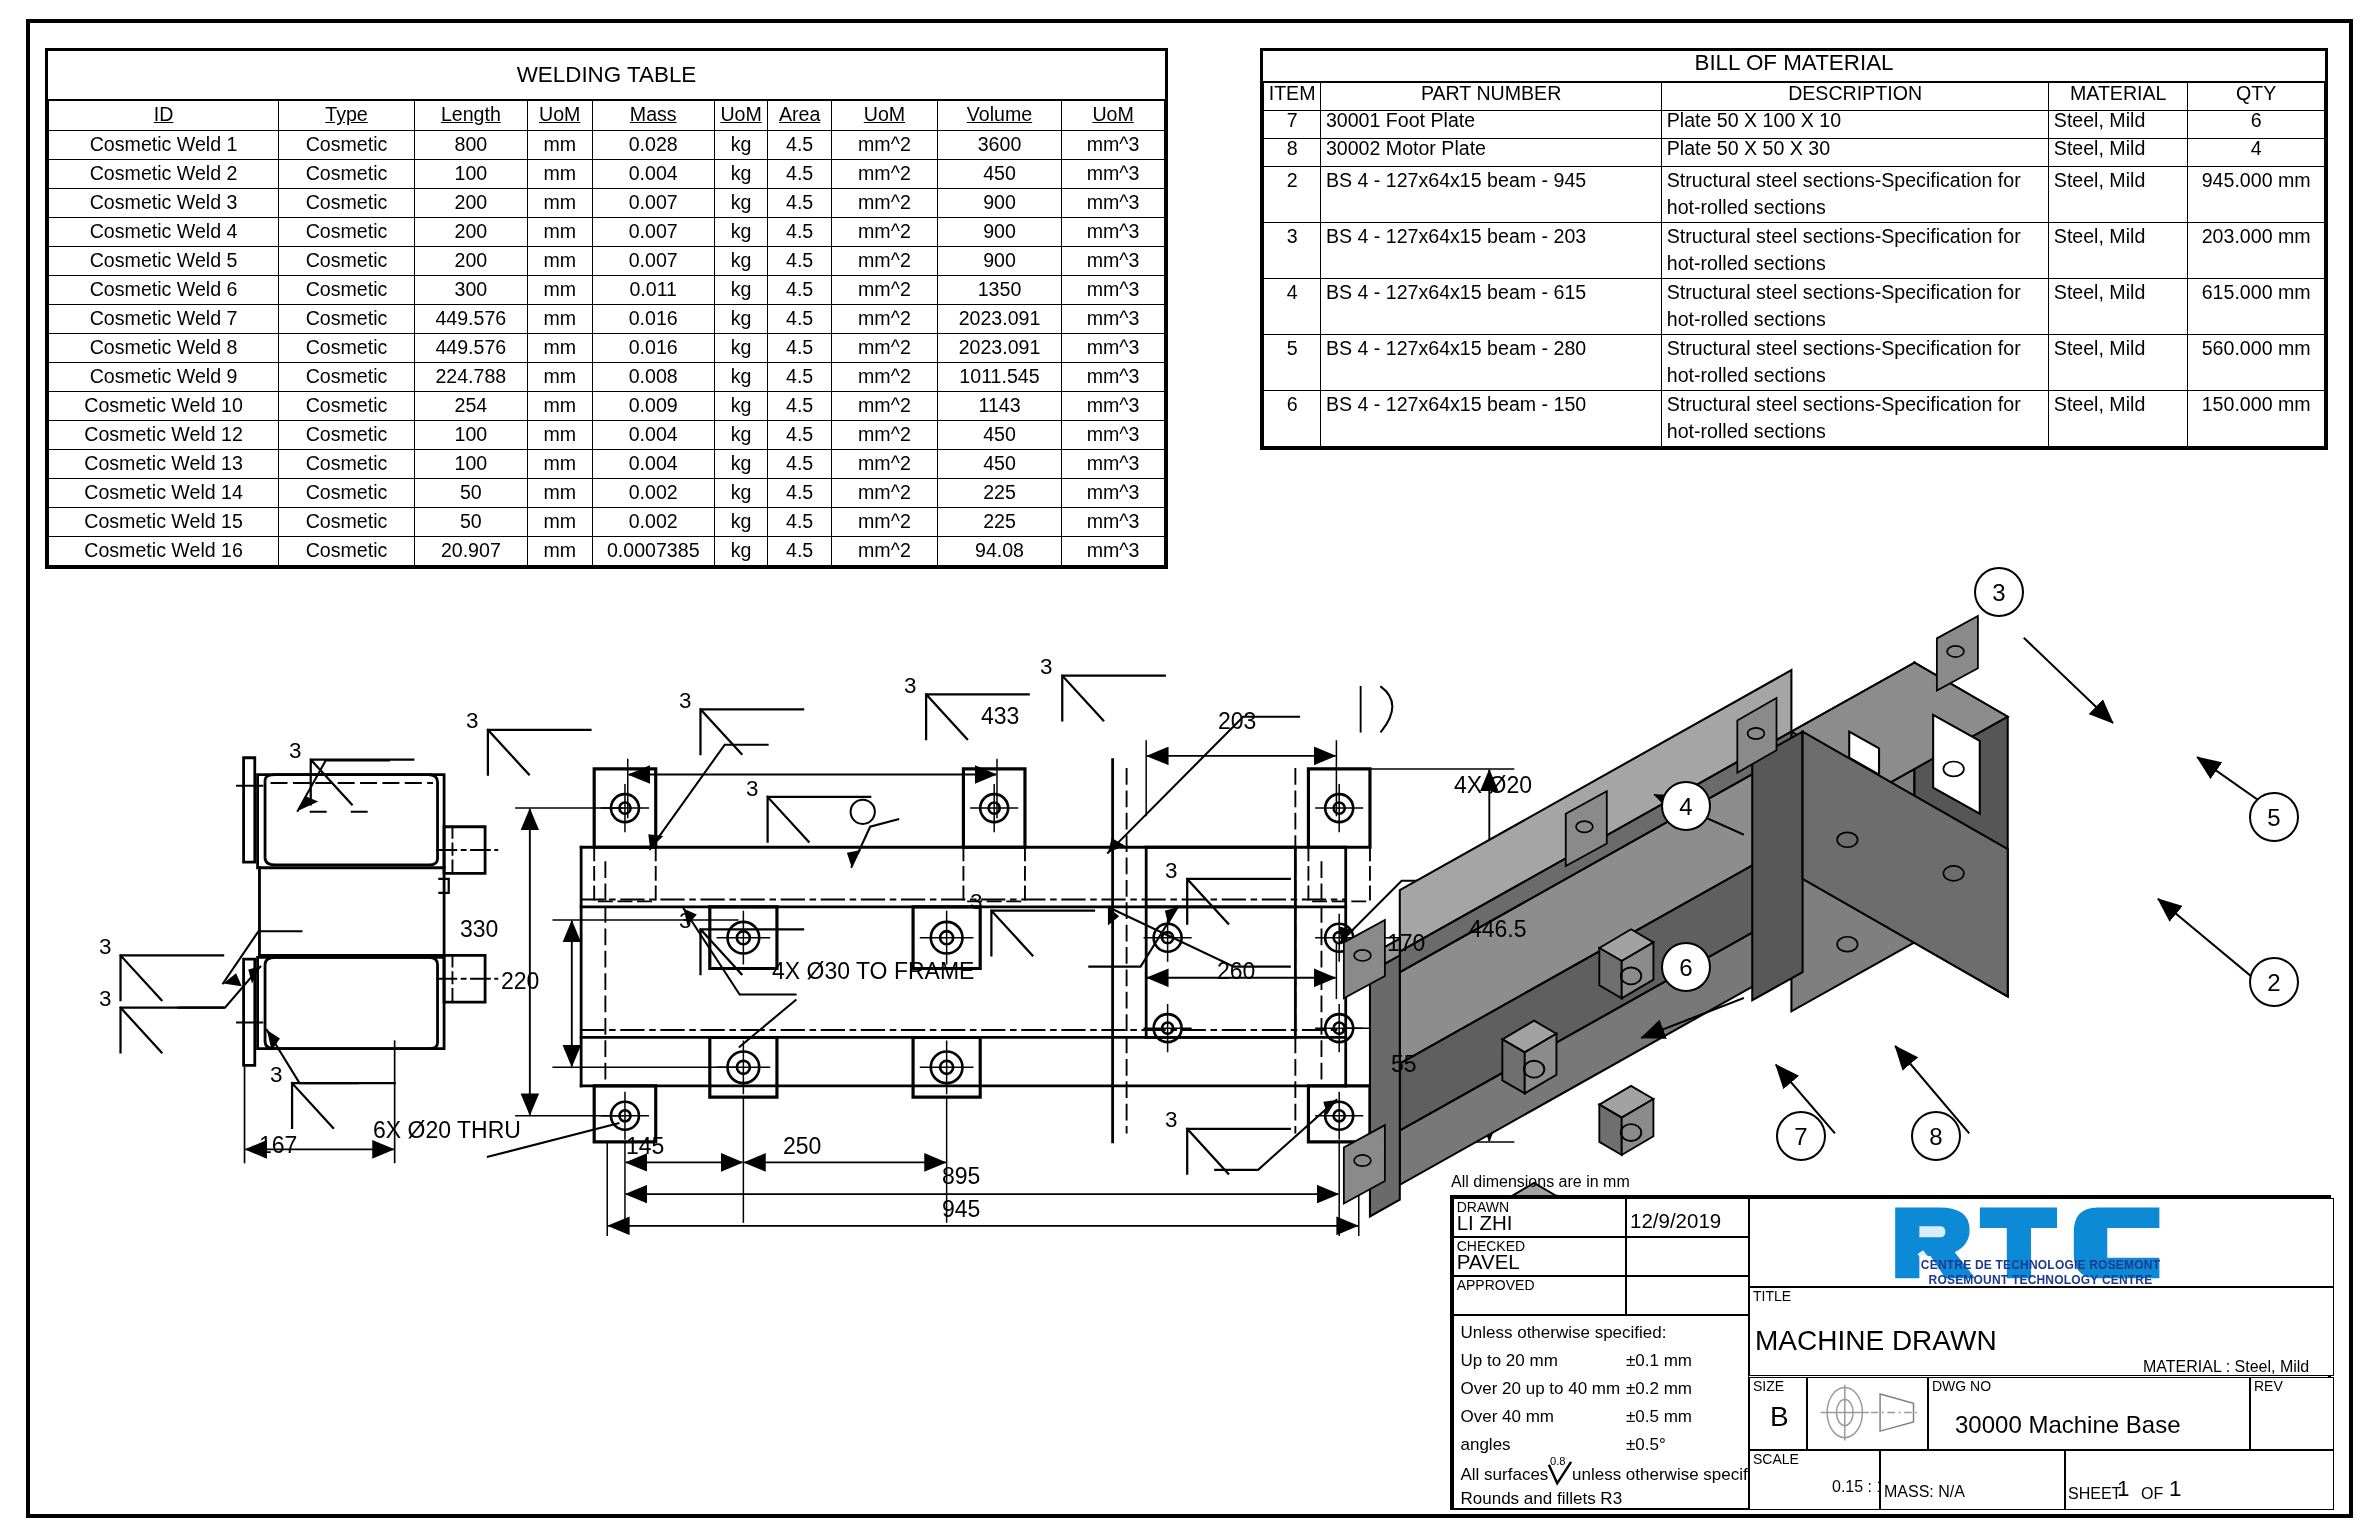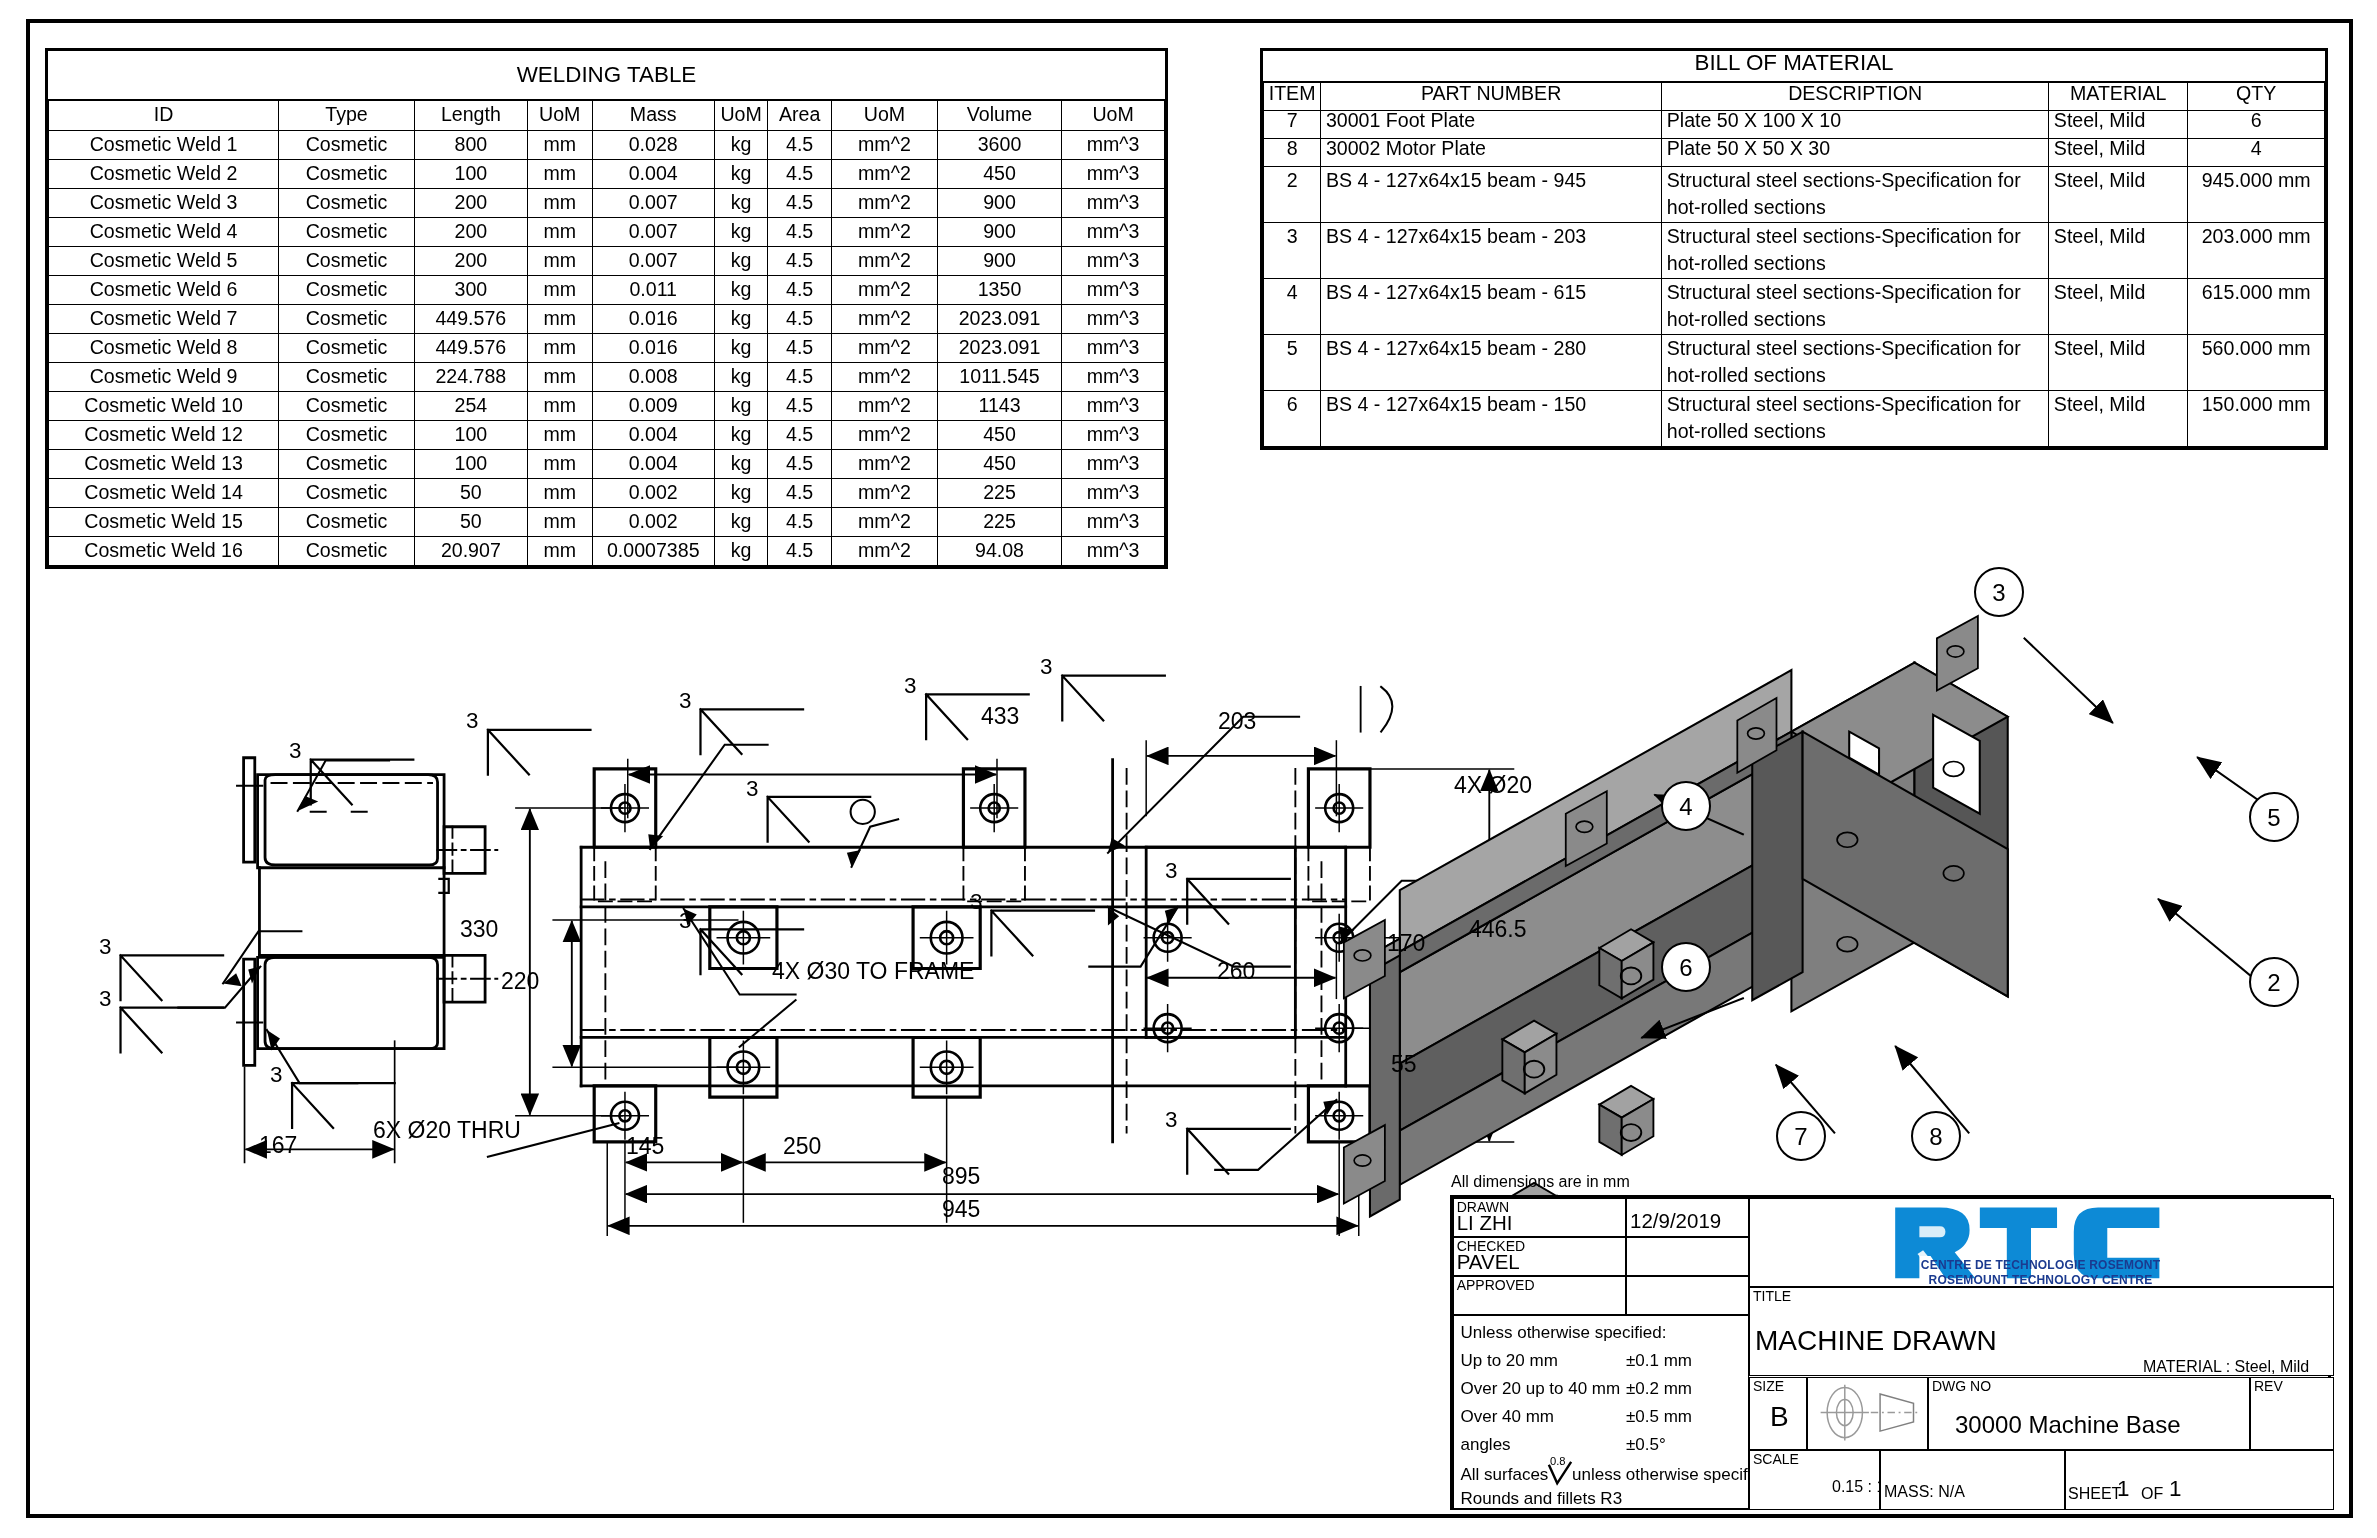--- a/index.html
+++ b/index.html
@@ -31,21 +31,21 @@
     position:absolute; left:45px; top:48px; width:1123px;
     border:3.7px solid #000;
     font-size:19.6px;
   }
   #welding-table table{ width:100%; border-collapse:collapse; }
   #welding-table td{ border:1.6px solid #000; text-align:center; height:29px; padding:0 3.7px;}
   #welding-table .title-cell{
     border:none; border-bottom:2.8px solid #000; 
     height:49px; font-size:22.4px;
   }
-  #welding-table tr.hdr td{ height:30px; }
+  #welding-table tr.hdr td{ height:30px;text-decoration:underline; }
 
   
   .wc0{width:224px;} .wc1{width:132px;} .wc2{width:110px;}
   .wc3{width:63px;}  .wc4{width:119px;} .wc5{width:52px;}
   .wc6{width:62px;}  .wc7{width:103px;} .wc8{width:121px;}
   .wc9{width:100px;}
 
   
   #bom-table{
     position:absolute; left:1260px; top:48px; width:1068px;

